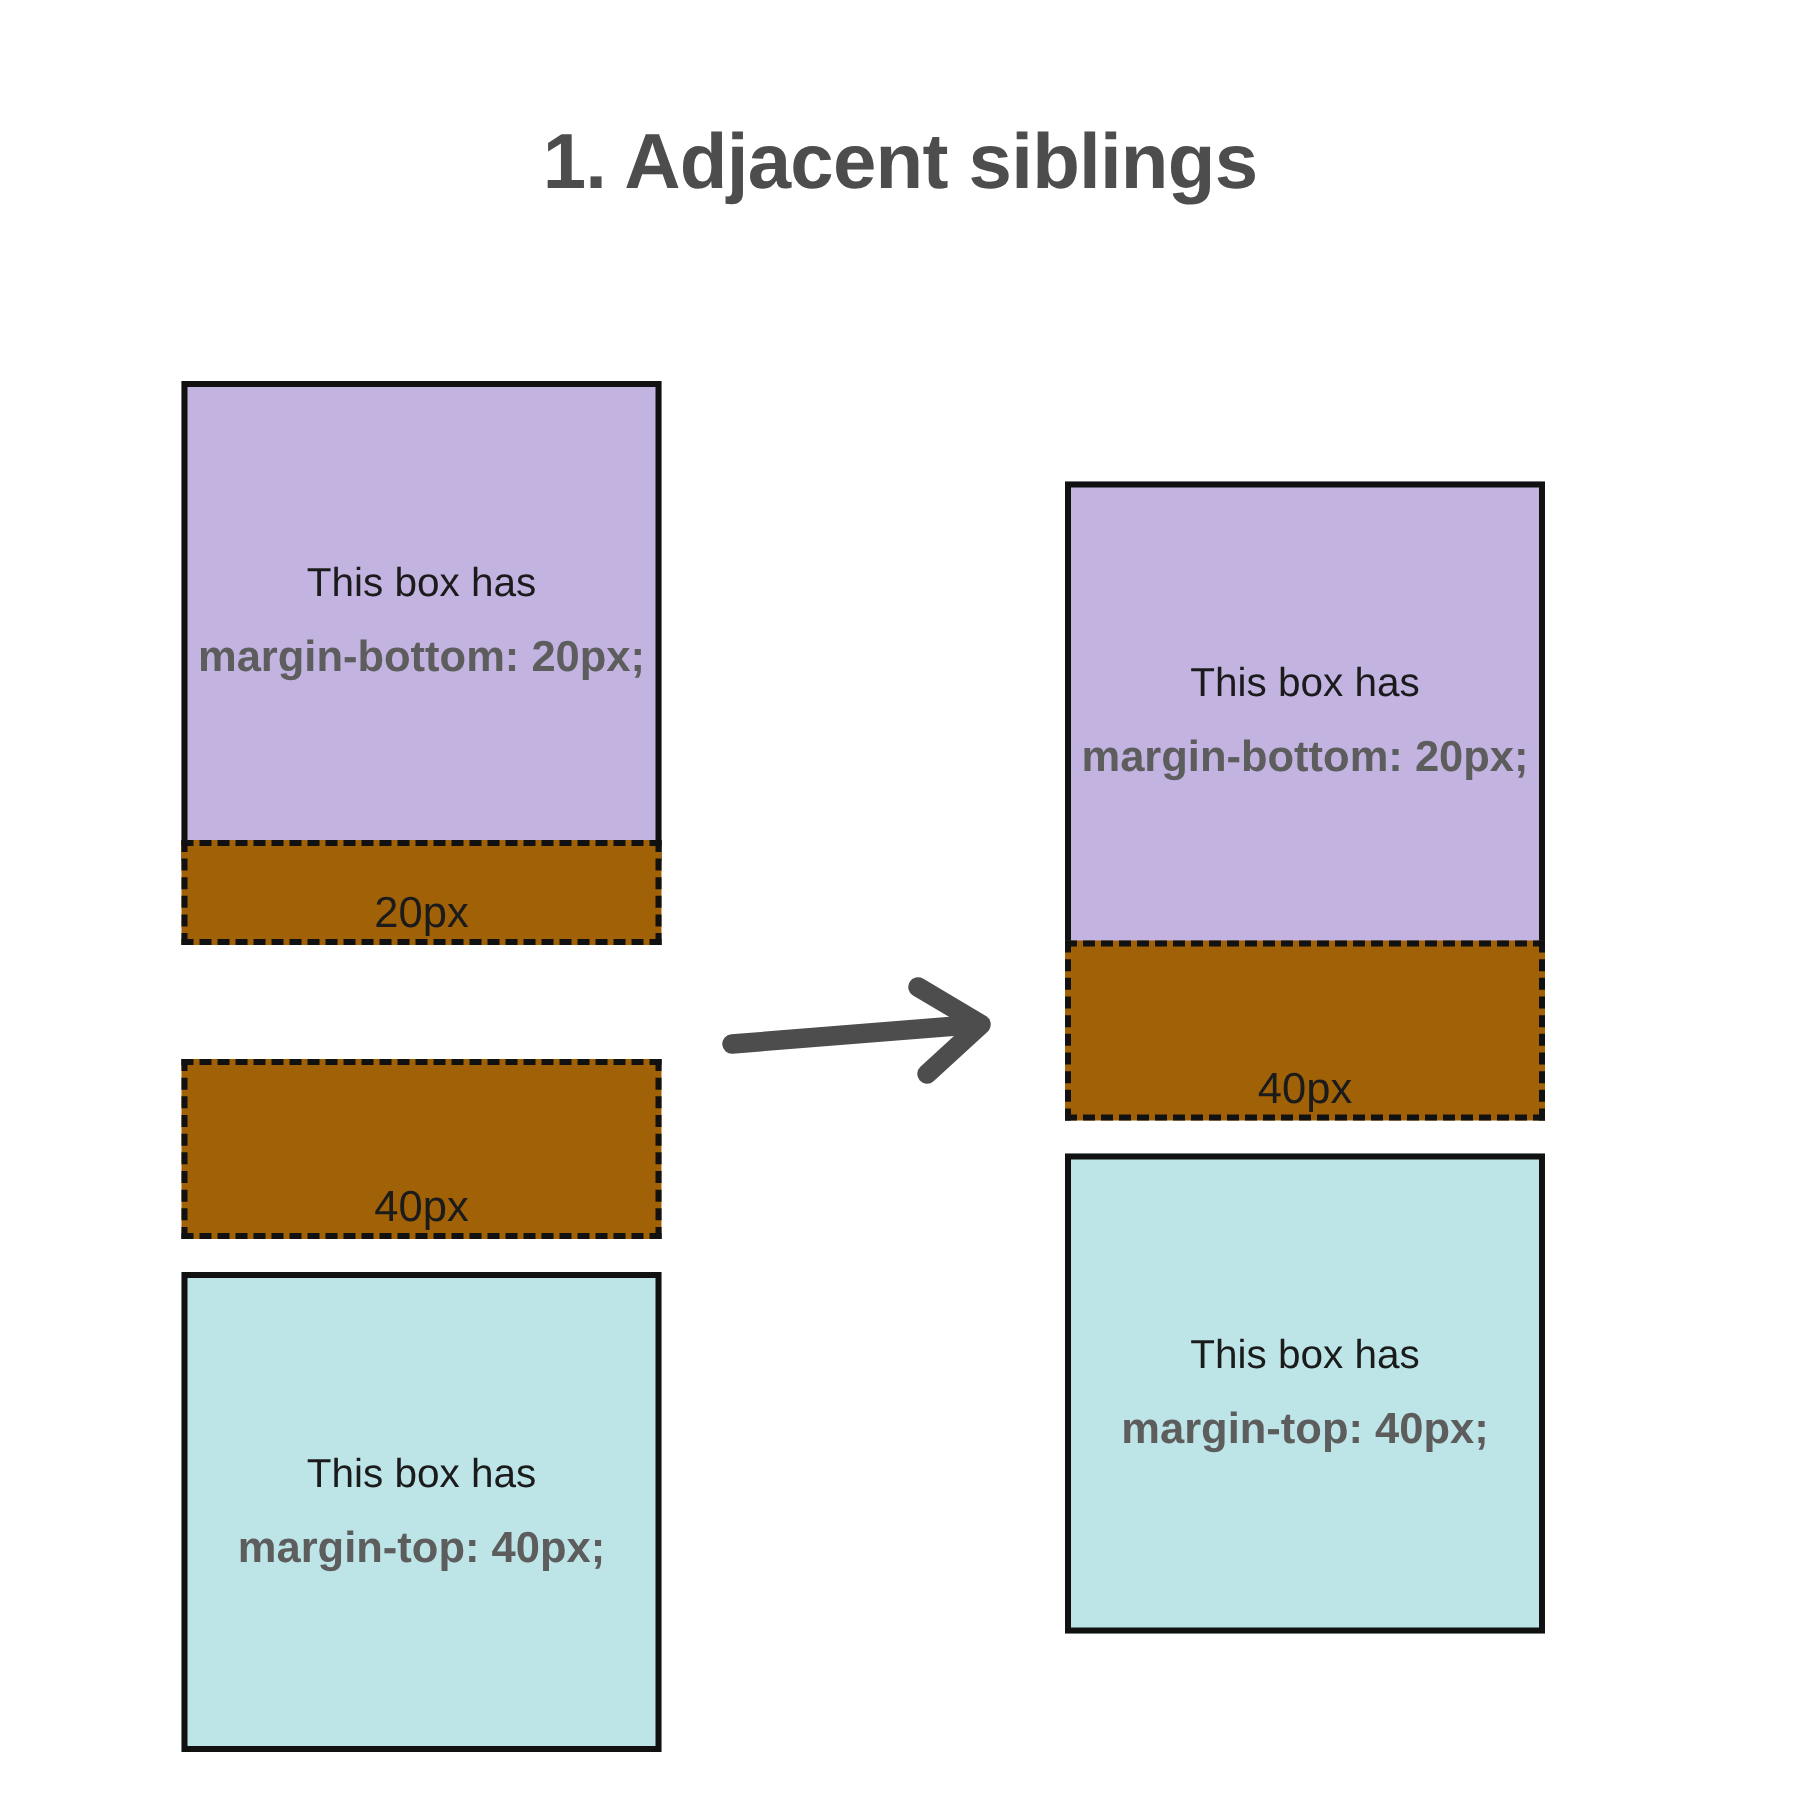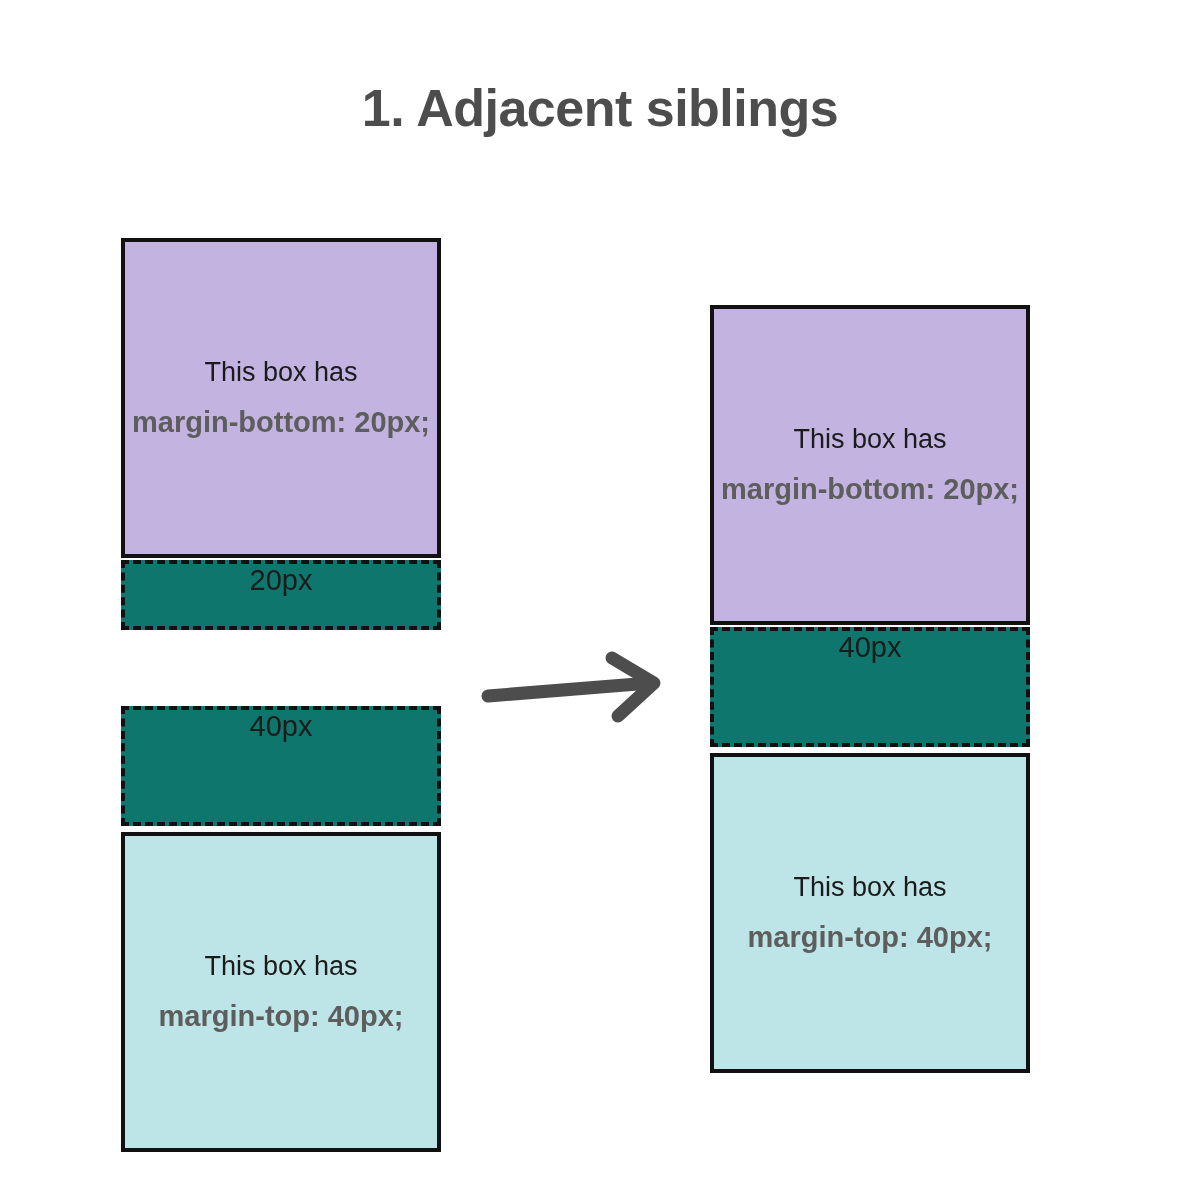--- a/index.html
+++ b/index.html
@@ -34,28 +34,29 @@
 
   
   .solid-box {
     position: absolute;
     box-sizing: border-box;
     border: 4px solid #111111;
     display: flex;
     flex-direction: column;
     align-items: center;
     justify-content: center;
+    margin-top: 16px;
   }
   .margin-box {
     position: absolute;
     box-sizing: border-box;
     border: 4px dashed #111111;
-    background: #0f766e;
+    background: #a16207;
     display: flex;
-    align-items: flex-start;
+    align-items: flex-end;
     justify-content: center;
   }
   .box-line-1 {
     font-size: 27px;
     font-weight: normal;
     color: #1b1b1b;
     line-height: 1.25;
     white-space: nowrap;
   }
   .box-line-2 {

